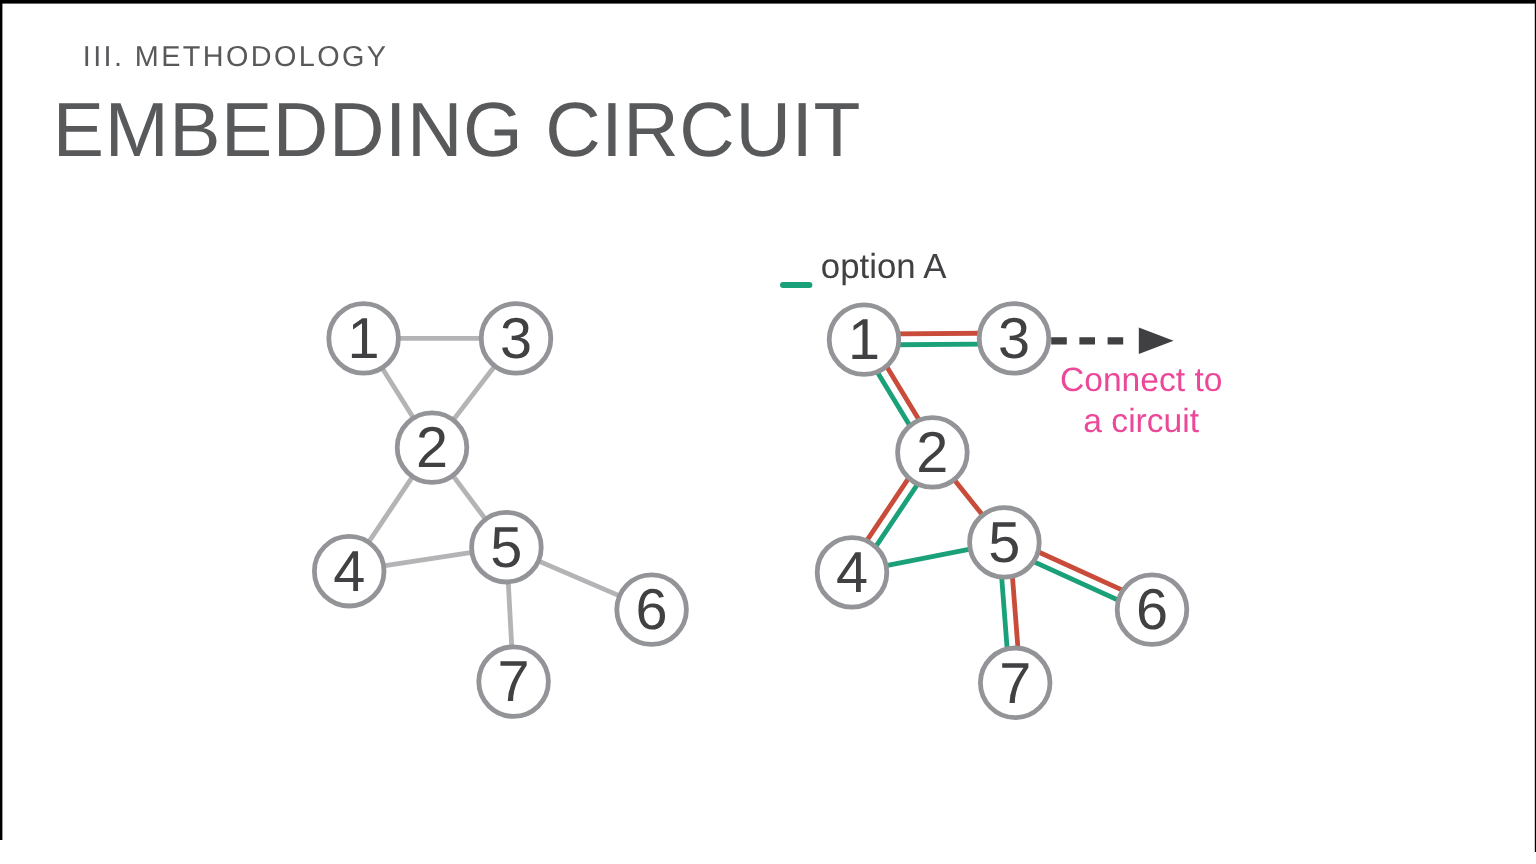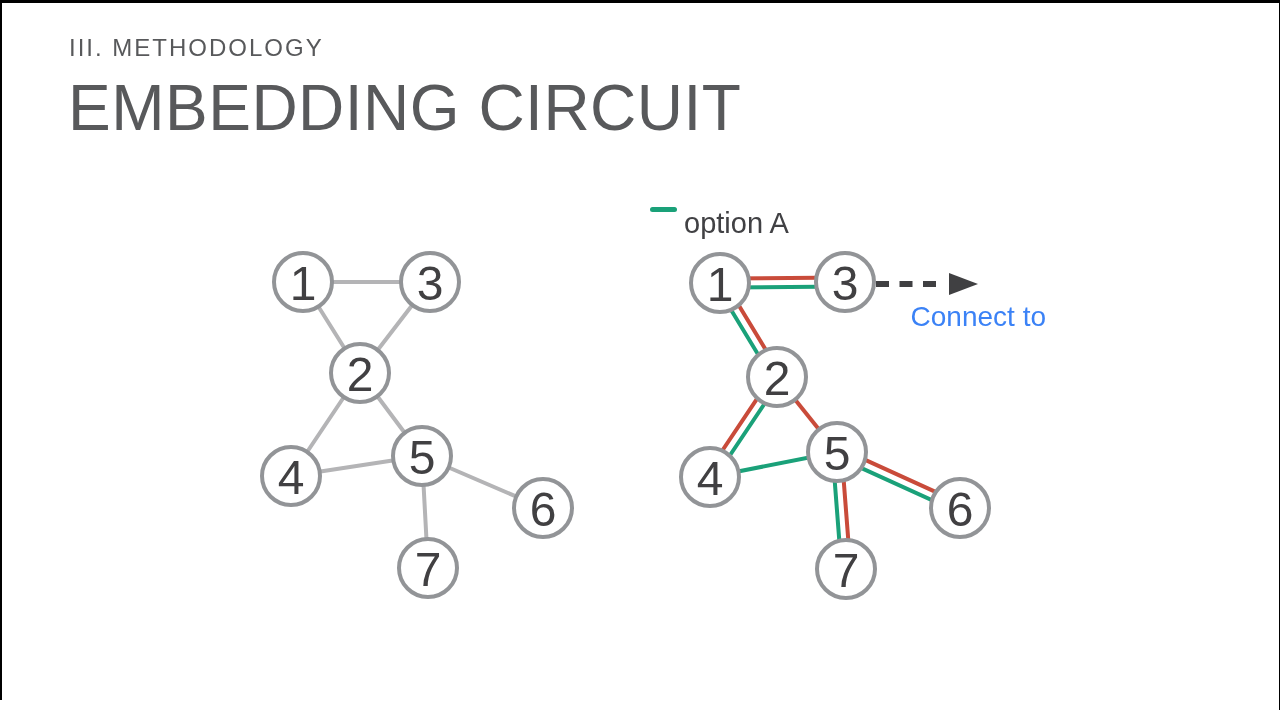--- a/index.html
+++ b/index.html
@@ -12,34 +12,34 @@
   #edge-right  { right: 0; top: 0; width: 1px; height: 710px; }
 
   .header { position: absolute; left: 45px; top: 36px; color: #58595b; margin-left: 24px; }
   .section-label {
     font-size: 24px; font-weight: 400; letter-spacing: 2px;
     color: #58595b; line-height: 1;
   }
   .slide-title {
     position: absolute; left: 44px; top: 76px;
     font-size: 64px; font-weight: 200; letter-spacing: 0.5px;
-    color: #58595b; line-height: 1; white-space: nowrap; margin-left: 24px;
+    color: #58595b; line-height: 1; white-space: nowrap;
   }
 
   .legend {
     position: absolute; left: 650px; top: 207px;
     display: flex; align-items: center; column-gap: 17px;
     font-size: 29px; color: #414144;
   }
-  .legend-item { display: flex; align-items: flex-start; column-gap: 7px; }
+  .legend-item { display: flex; align-items: flex-end; column-gap: 7px; }
   .legend-swatch { width: 27px; height: 5px; border-radius: 3px; display: inline-block; }
 
   .arrow-caption {
     position: absolute; left: 856px; top: 300px; width: 190px;
-    text-align: right; font-size: 28px; line-height: 34px; color: #3b82f6;
+    text-align: center; font-size: 28px; line-height: 34px; color: #ec4899;
   }
 
   #diagram-svg { position: absolute; left: 0; top: 0; }
 </style>
 </head>
 <body>
 
 <div id="edge-top" class="frame-edge"></div>
 <div id="edge-left" class="frame-edge"></div>
 <div id="edge-right" class="frame-edge"></div>
@@ -110,13 +110,14 @@
 
 <div class="legend">
   <div class="legend-item">
     <span class="legend-swatch" style="background: rgb(26, 161, 121);"></span>
     <span>option A</span>
   </div>
 </div>
 
 <div class="arrow-caption">
   <div>Connect to</div>
+  <div>a circuit</div>
 </div>
 
 </body></html>

